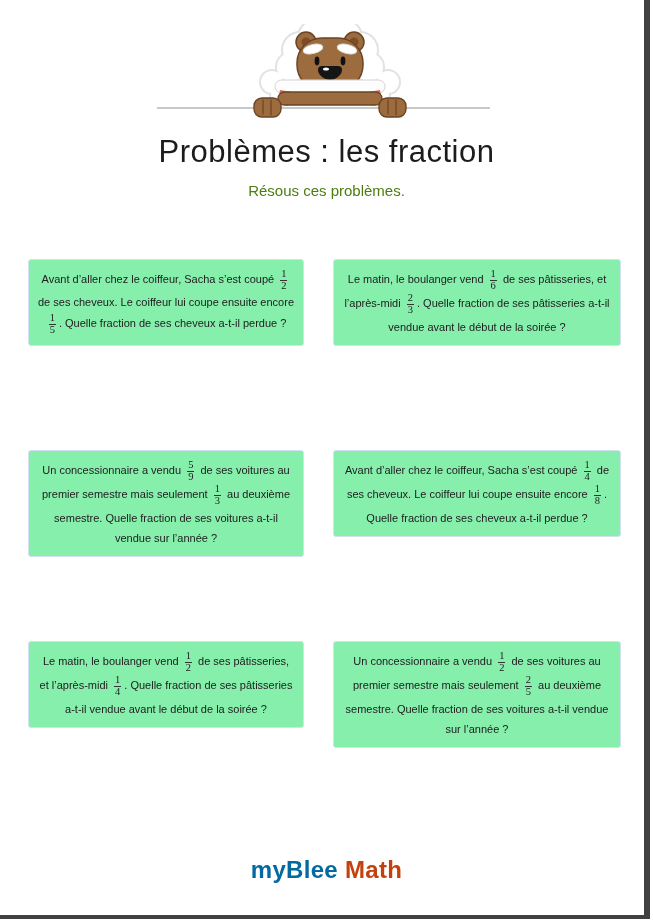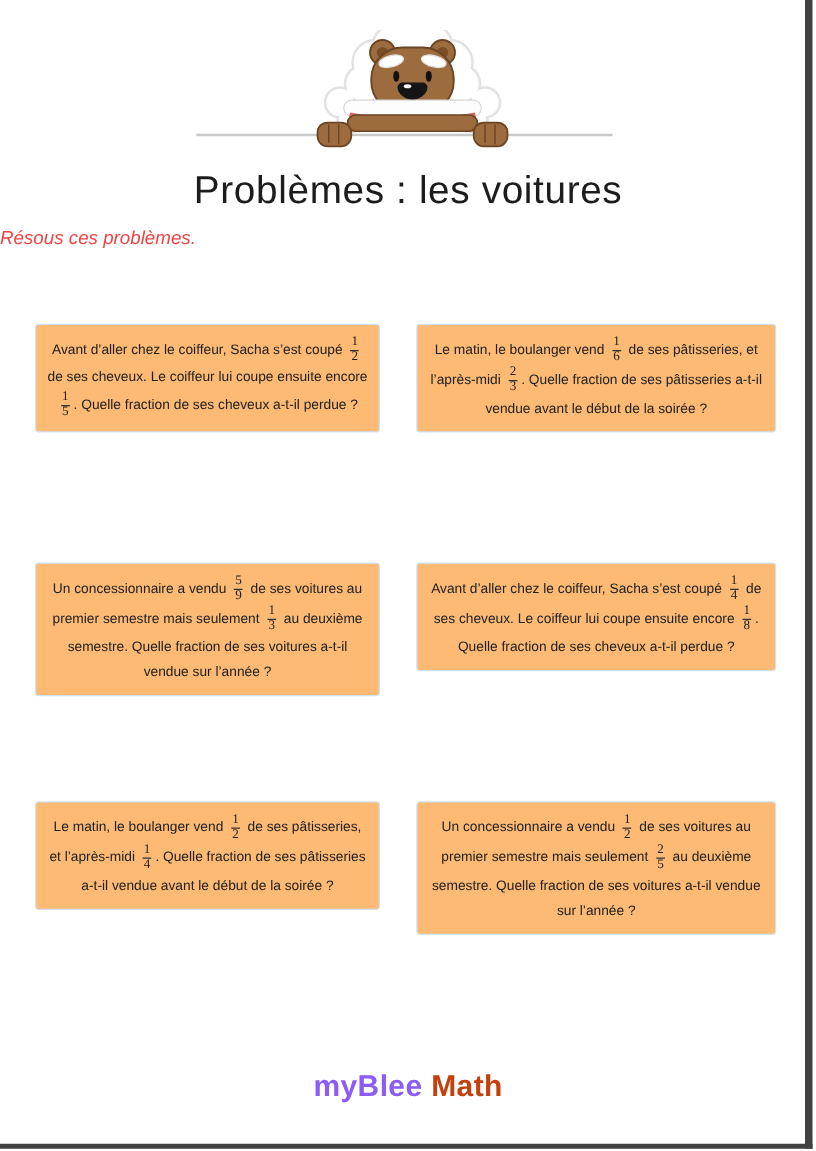--- a/index.html
+++ b/index.html
@@ -12,32 +12,32 @@
   .edge-bottom { position:absolute; left:0; right:3px; bottom:2px; height:4px; background:#414141; }
 
   
   .topline { position:absolute; left:157px; top:107px; width:333px; height:2px; background:#c9c9c9; }
   .mascot  { position:absolute; left:250px; top:24px; width:160px; height:104px; }
   .title {
     position:absolute; left:0; top:134px; width:100%; text-align:center;
     font-size:31px; font-weight:400; color:#1c1c1c; letter-spacing:0.5px;
   }
   .subtitle {
-    position:absolute; left:0; top:182px; width:100%; 
-    font-size:15px; color:#ef4444;font-style:italic;
+    position:absolute; left:0; top:182px; width:100%; text-align:center;
+    font-size:15px; color:#4d7c0f;
   }
 
   
   .problems {
     position:absolute; left:28px; top:259px;
     display:grid; grid-template-columns:276px 288px; column-gap:29px;
     grid-auto-rows:191px; align-items:start;
   }
   .problem-box {
-    background:#fdba74; border:1px solid #d0e1f0; border-radius:3px;
+    background:#86efac; border:1px solid #d0e1f0; border-radius:3px;
     padding:8px 8px; box-sizing:border-box; width:100%;
   }
   .problem-text {
     margin:0; text-align:center; font-size:11px; line-height:20px; color:#212121;
   }
   .frac {
     display:inline-flex; flex-direction:column; align-items:center;
     vertical-align:middle; margin:1px 3px; line-height:1.02;
     font-family:"Liberation Serif", serif; font-size:10.5px; color:#212121;
   }
@@ -123,21 +123,21 @@
       <rect x="129" y="74" width="27" height="19" rx="8"></rect>
     </g>
     <g stroke="#6b4423" stroke-width="1.2" stroke-linecap="round">
       <line x1="13" y1="76" x2="13" y2="90"></line>
         <line x1="21" y1="76" x2="21" y2="91"></line>
       <line x1="138" y1="76" x2="138" y2="90"></line>
         <line x1="146" y1="76" x2="146" y2="91"></line>
     </g>
   </svg>
 
-  <div class="title">Problèmes : les voitures</div>
+  <div class="title">Problèmes : les fraction</div>
   <div class="subtitle">Résous ces problèmes.</div>
 
   <div class="problems">
       <div class="problem-box">
         <p class="problem-text">Avant d’aller chez le coiffeur, Sacha s’est coupé <span class="frac">
             <span class="num">1</span>
             <span class="den">2</span>
           </span> de ses cheveux. Le coiffeur lui coupe ensuite encore <span class="frac">
             <span class="num">1</span>
             <span class="den">5</span>
@@ -184,16 +184,16 @@
             <span class="num">1</span>
             <span class="den">2</span>
           </span> de ses voitures au premier semestre mais seulement <span class="frac">
             <span class="num">2</span>
             <span class="den">5</span>
           </span> au deuxième semestre. Quelle fraction de ses voitures a-t-il vendue sur l’année ?</p>
       </div>
     </div>
 
   <div class="logo">
-    <span class="part" style="color: #8b5cf6;">myBlee</span><span class="part" style="color: #c2410c;"> Math</span>
+    <span class="part" style="color: #0369a1;">myBlee</span><span class="part" style="color: #c2410c;"> Math</span>
   </div>
 
 </div>
 
 </body></html>

